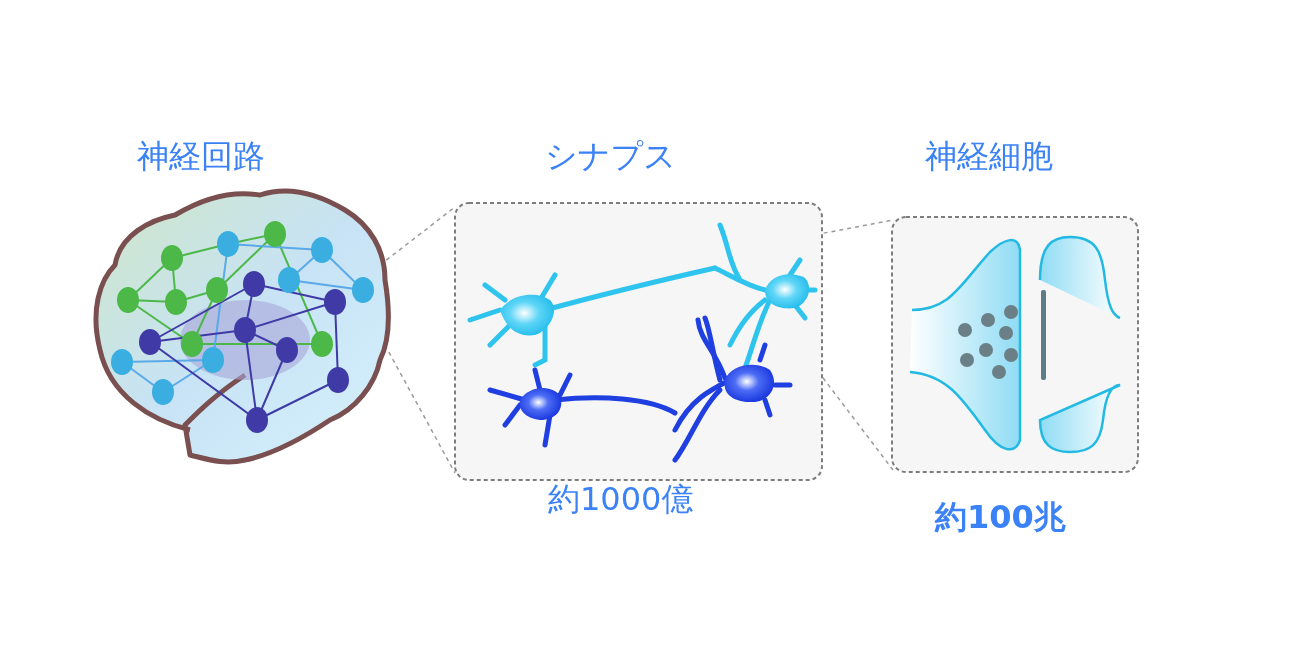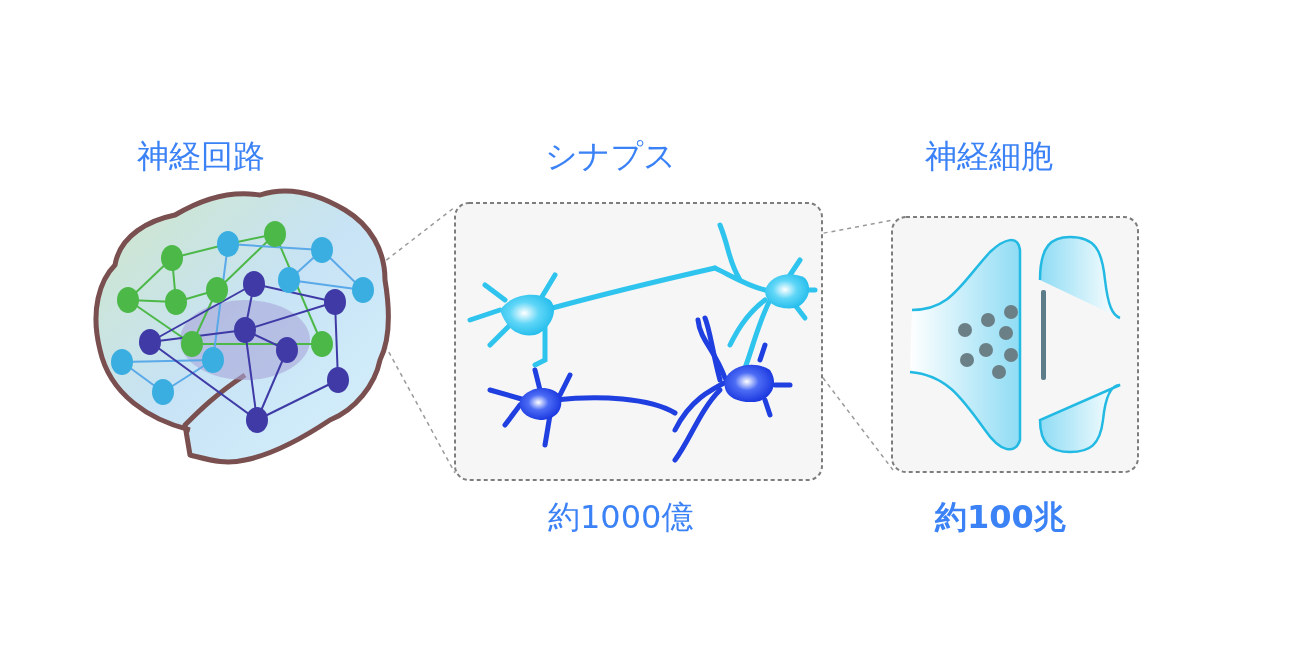--- a/index.html
+++ b/index.html
@@ -176,14 +176,14 @@
         <circle cx="965" cy="330" r="7"></circle>
       <circle cx="1006" cy="333" r="7"></circle>
         <circle cx="986" cy="350" r="7"></circle>
         <circle cx="1011" cy="355" r="7"></circle>
       <circle cx="967" cy="360" r="7"></circle>
         <circle cx="999" cy="372" r="7"></circle>
     </g>
   </g>
 </svg>
 
-<div class="label" style="left:548px; top:501px;">約1000億</div>
+<div class="label" style="left:548px; top:483px;">約1000億</div>
 <div class="label" style="left:935px; top:501px;font-weight:bold;">約100兆</div>
 
 </body></html>

